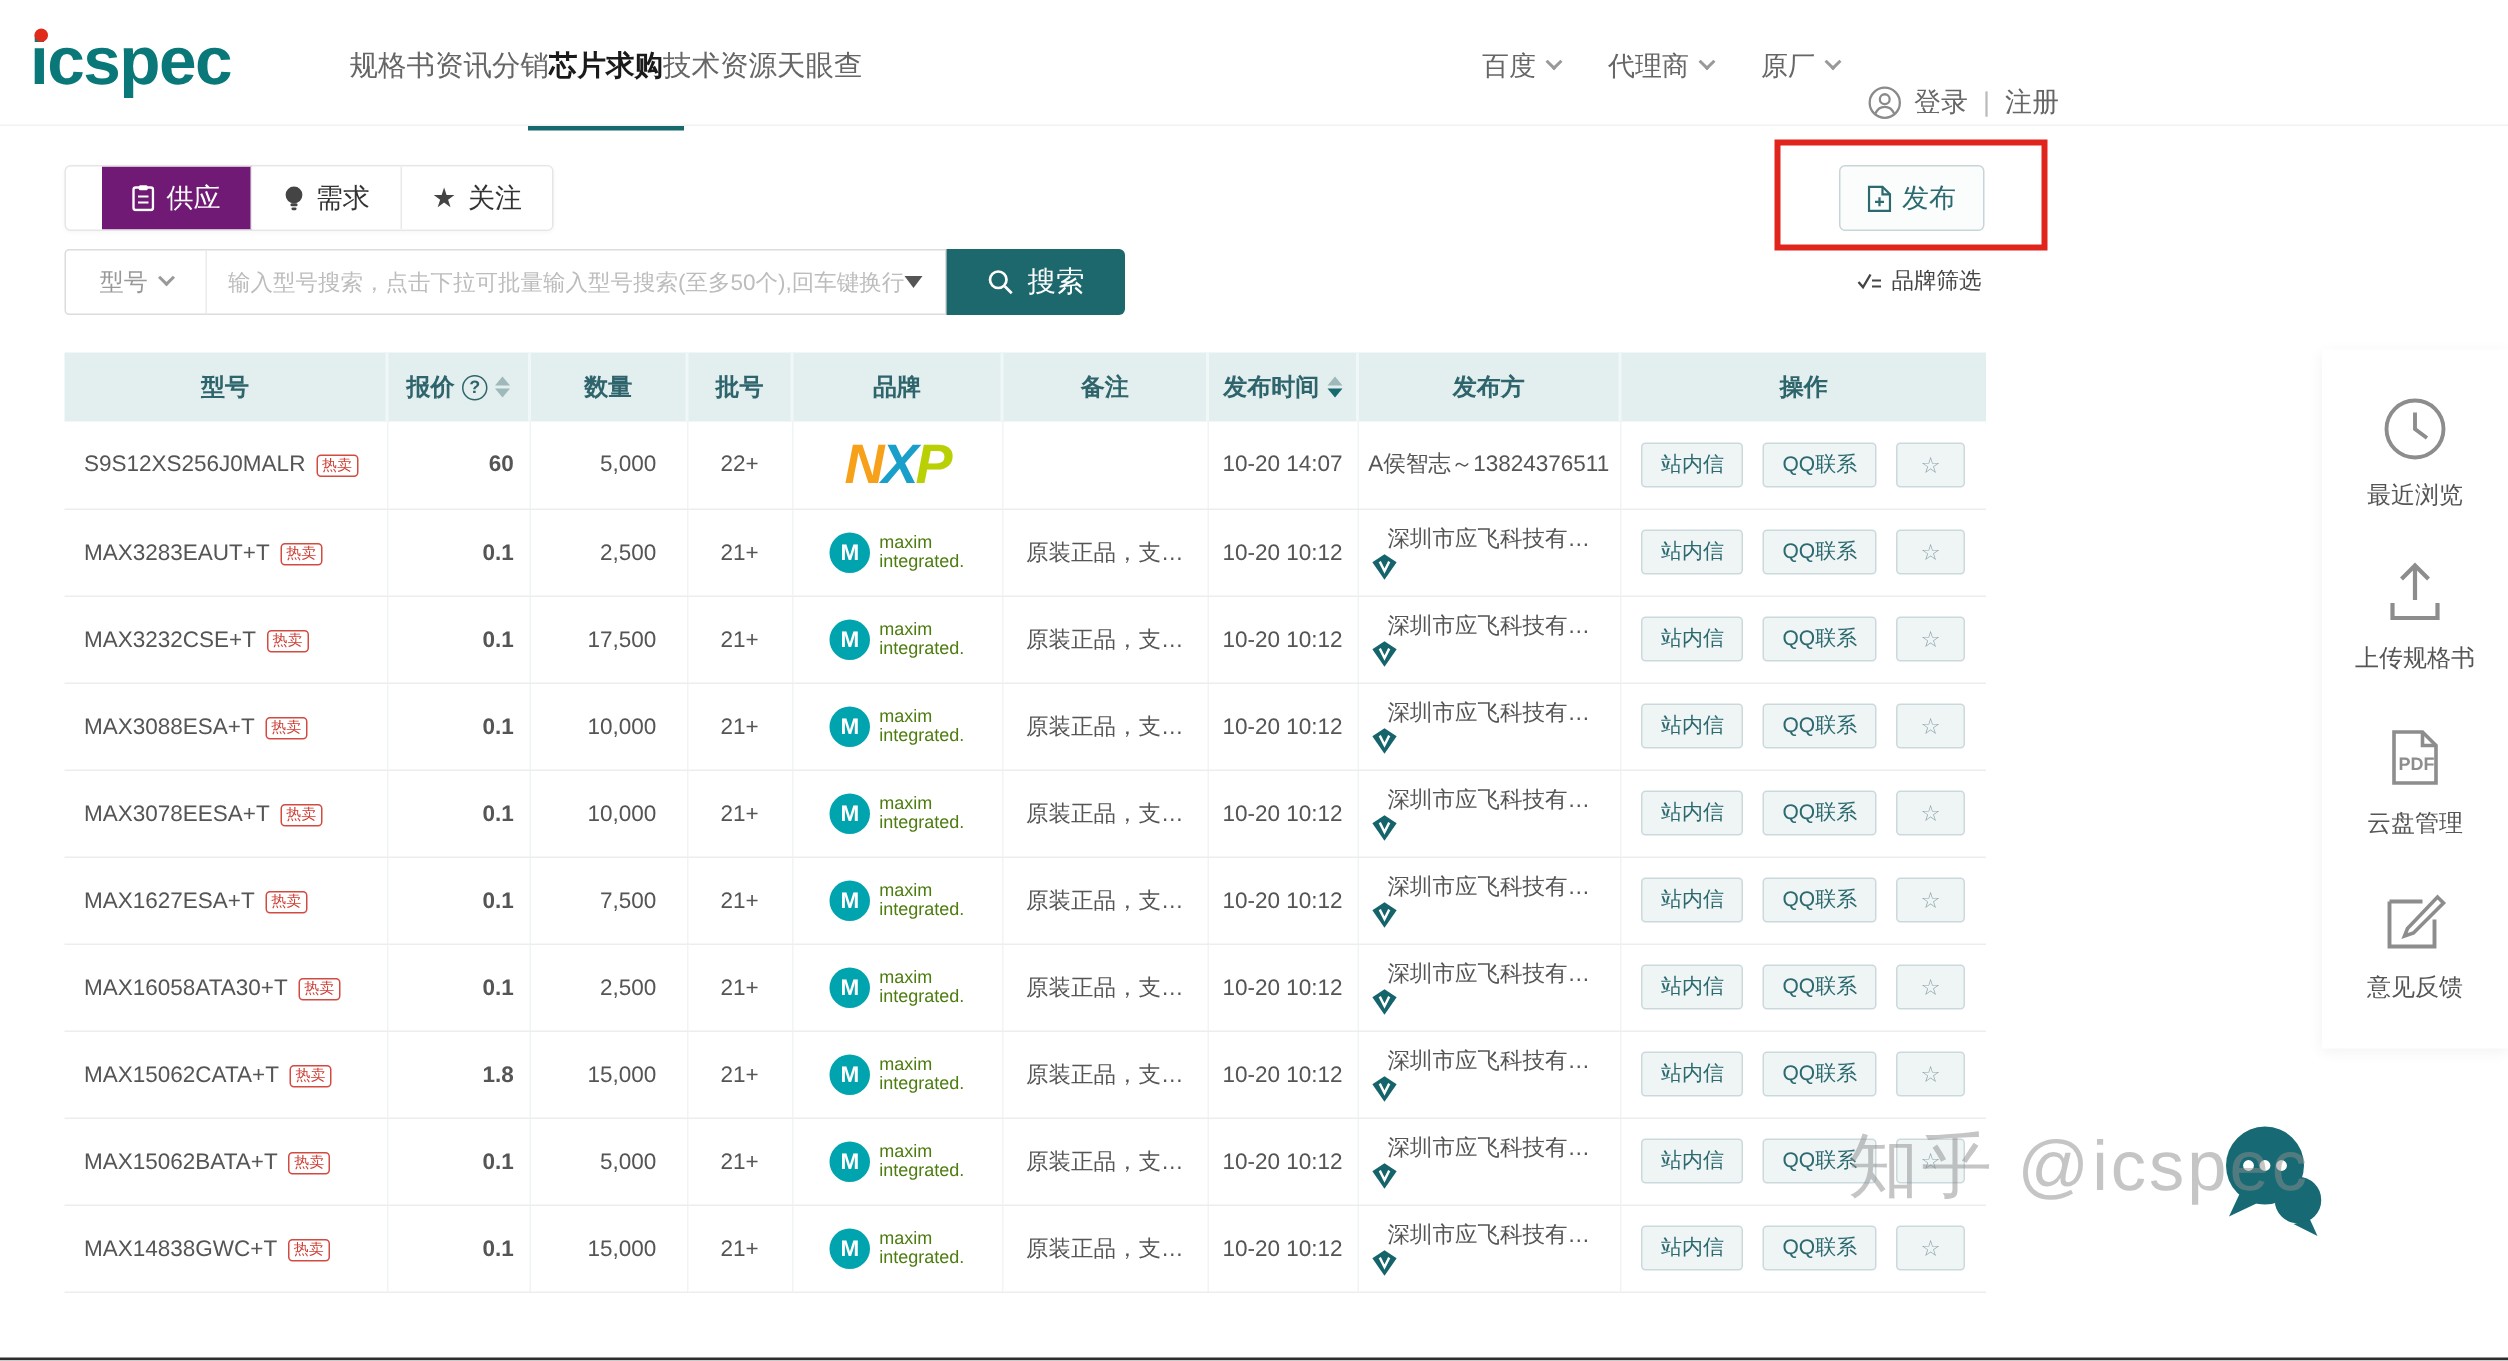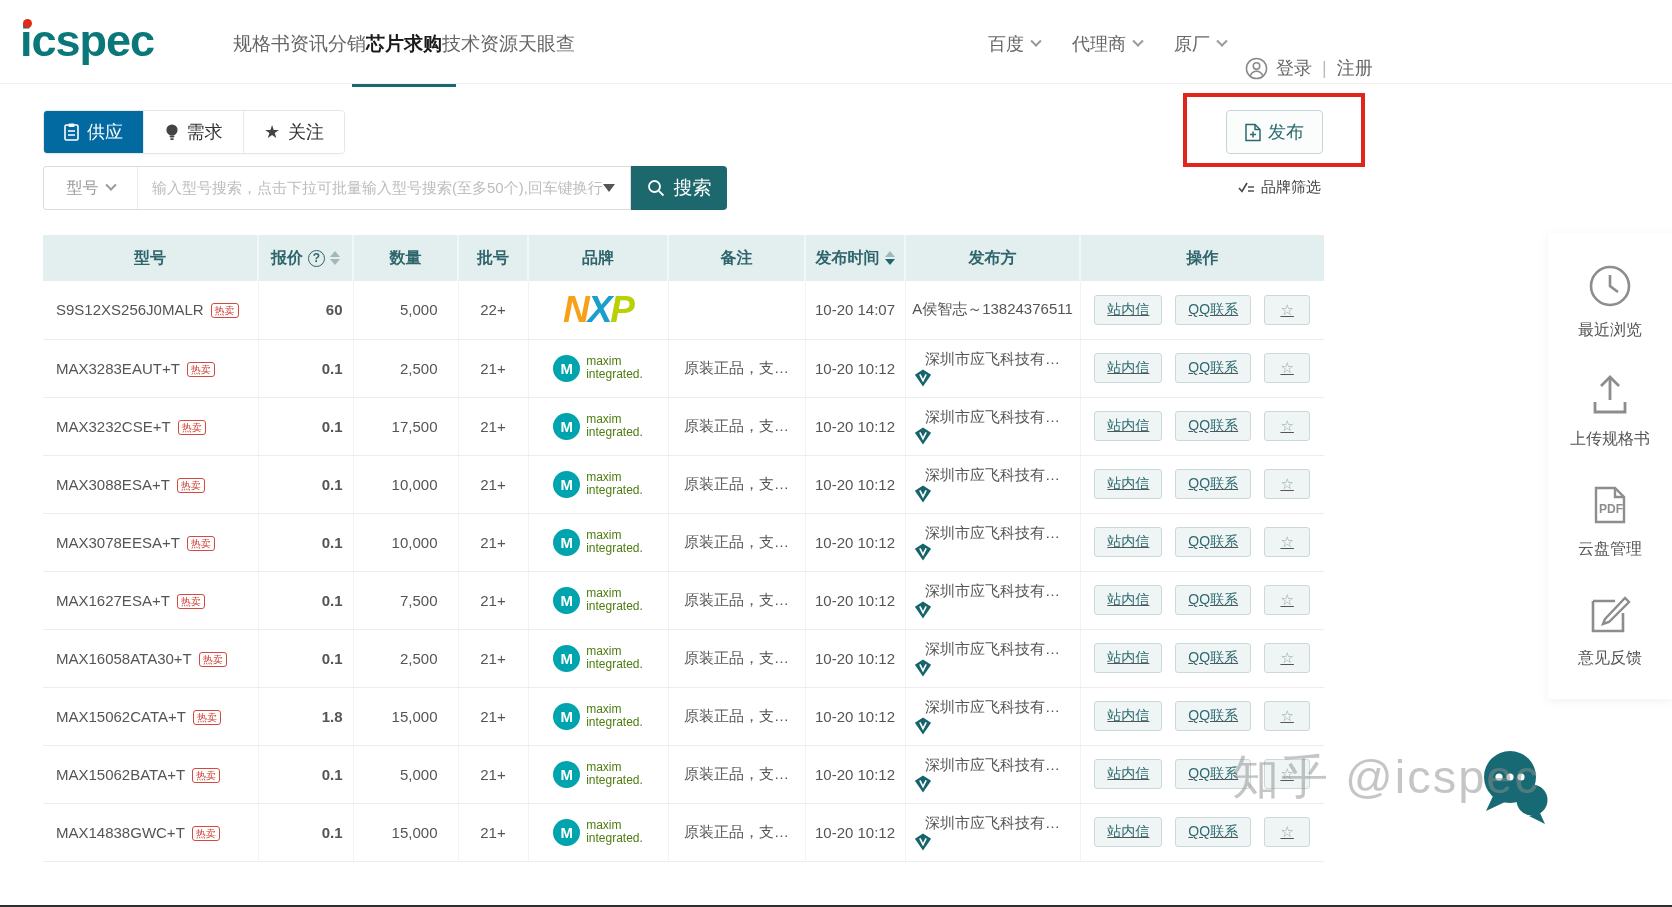--- a/index.html
+++ b/index.html
@@ -19,39 +19,39 @@
   .hmenus { position:absolute; left:988px; top:0; height:88px; display:flex; gap:32px; align-items:center; }
   .hmenu { display:flex; align-items:center; gap:8px; font-size:18px; color:#666; cursor:pointer; }
   .chev { width:8px; height:8px; border-right:2px solid #999; border-bottom:2px solid #999; transform:rotate(45deg) translate(-2px,-2px); }
   .login { position:absolute; left:1245px; top:0; height:88px; display:flex; align-items:center; gap:8px; font-size:18px; color:#666;margin-top:24px; }
   .login .sep { color:#bbb; margin:0 2px; }
   .login span { cursor:pointer; }
   
   .tabs { position:absolute; left:43px; top:110px; display:flex; height:44px; border:1px solid #e6e6e6; border-radius:4px; overflow:hidden; background:#fff; box-shadow:0 1px 3px rgba(0,0,0,0.03); }
   .tab { width:100px; display:flex; align-items:center; justify-content:center; gap:8px; font-size:18px; color:#333; background:#fff; border-right:1px solid #e9e9e9; cursor:pointer; }
   .tab:last-child { border-right:none; }
-  .tab.active { background:#0369a1; color:#fff; }
+  .tab.active { background:#701a75; color:#fff;margin-left:24px; }
   .tab .star { font-size:18px; color:#444; }
   
   .searchbar { position:absolute; left:43px; top:166px; display:flex; height:44px; }
   .input-wrap { width:588px; border:1px solid #dcdcdc; display:flex; align-items:center; background:#fff; border-radius:3px 0 0 3px; }
   .cat { width:94px; height:100%; display:flex; align-items:center; justify-content:center; gap:8px; color:#999; font-size:16px; border-right:1px solid #ebebeb; cursor:pointer; }
   .ph { flex:1; padding-left:14px; color:#bdbdbd; font-size:15px; white-space:nowrap; overflow:hidden; }
   .dd-caret { width:0; height:0; border-left:6px solid transparent; border-right:6px solid transparent; border-top:8px solid #555; margin-right:15px; cursor:pointer; }
-  .search-btn { width:96px; background:#1d686d; color:#fff; font-size:19px; border:none; display:flex; align-items:center; justify-content:center; gap:9px; border-radius:0 4px 4px 0; cursor:pointer; }
+  .search-btn { width:119px; background:#1d686d; color:#fff; font-size:19px; border:none; display:flex; align-items:center; justify-content:center; gap:9px; border-radius:0 4px 4px 0; cursor:pointer; }
   
   .annotation { position:absolute; left:1183px; top:93px; width:182px; height:74px; border:4px solid #e0261c; }
   .publish-btn { position:absolute; left:1226px; top:110px; width:97px; height:44px; background:#fbfdfd; border:1px solid #c7d5d9; border-radius:4px; color:#2c6a70; font-size:18px; display:flex; align-items:center; justify-content:center; gap:7px; cursor:pointer; }
   .brand-filter { position:absolute; left:1238px; top:178px; display:flex; align-items:center; gap:6px; font-size:15px; color:#444; cursor:pointer; }
   
   table.grid { position:absolute; left:43px; top:235px; width:1281px; border-collapse:collapse; table-layout:fixed; background:#fff; }
   .grid th { height:46px; background:#e3eeee; color:#2e646b; font-size:16px; font-weight:bold; border-right:2px solid #f0f7f7; }
   .grid th:last-child { border-right:none; }
   .grid td { height:58px; border-bottom:1px solid #ededed; border-right:1px solid #f1f4f4; font-size:15px; color:#555; text-align:center; vertical-align:middle; }
-  .grid td:last-child { border-right:none;text-decoration:underline; }
+  .grid td:last-child { border-right:none; }
   .c-part { text-align:left !important; padding-left:13px; font-size:16px; color:#595959; white-space:nowrap; }
   .hot { display:inline-block; margin-left:7px; border:1px solid #d24a40; color:#cd3d33; font-size:10px; line-height:13px; padding:0 3px; border-radius:3px; vertical-align:1px; }
   .c-price { text-align:right !important; padding-right:10px; color:#e01f1f; font-weight:bold; font-size:16px; }
   .c-qty { text-align:right !important; padding-right:20px; font-size:16px; }
   .c-batch { font-size:16px; }
   .th-inline { display:inline-flex; align-items:center; gap:5px; }
   .help { display:inline-flex; align-items:center; justify-content:center; width:17px; height:17px; border:1.5px solid #2e646b; border-radius:50%; font-size:12px; font-weight:bold; }
   .sort { display:inline-flex; flex-direction:column; gap:2px; cursor:pointer; }
   .sort i { width:0; height:0; border-left:5px solid transparent; border-right:5px solid transparent; }
   .sort .up { border-bottom:6px solid #9fb9ba; }

